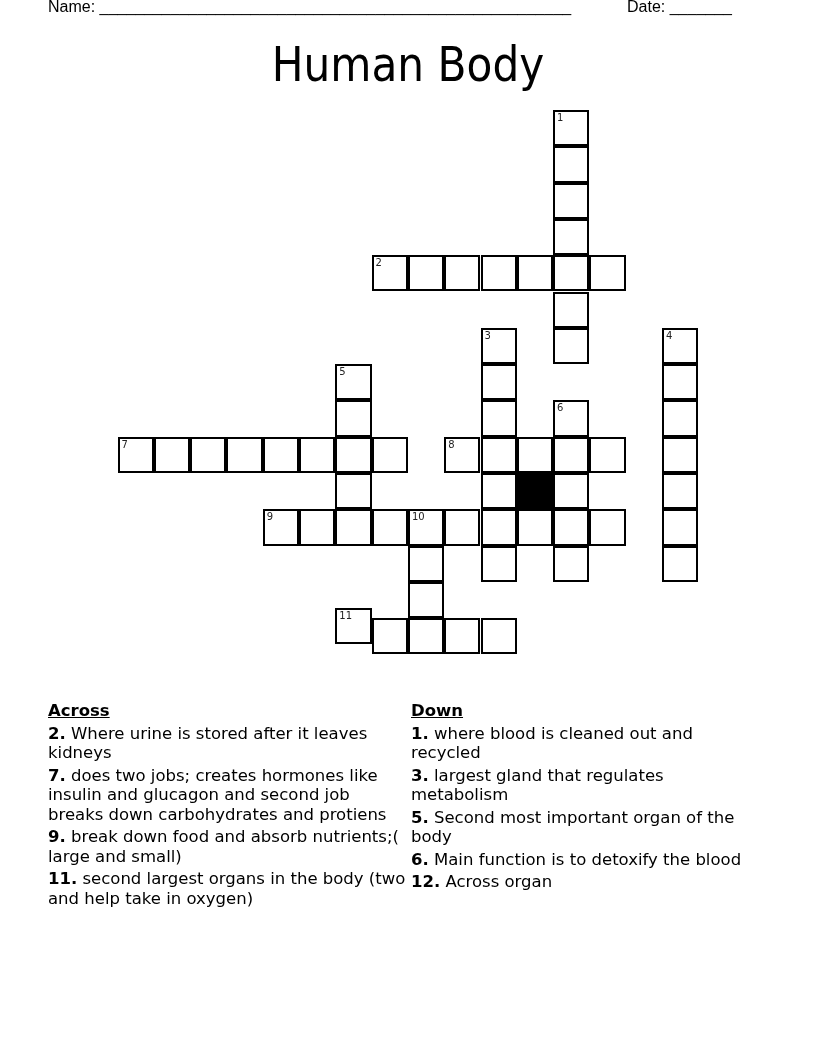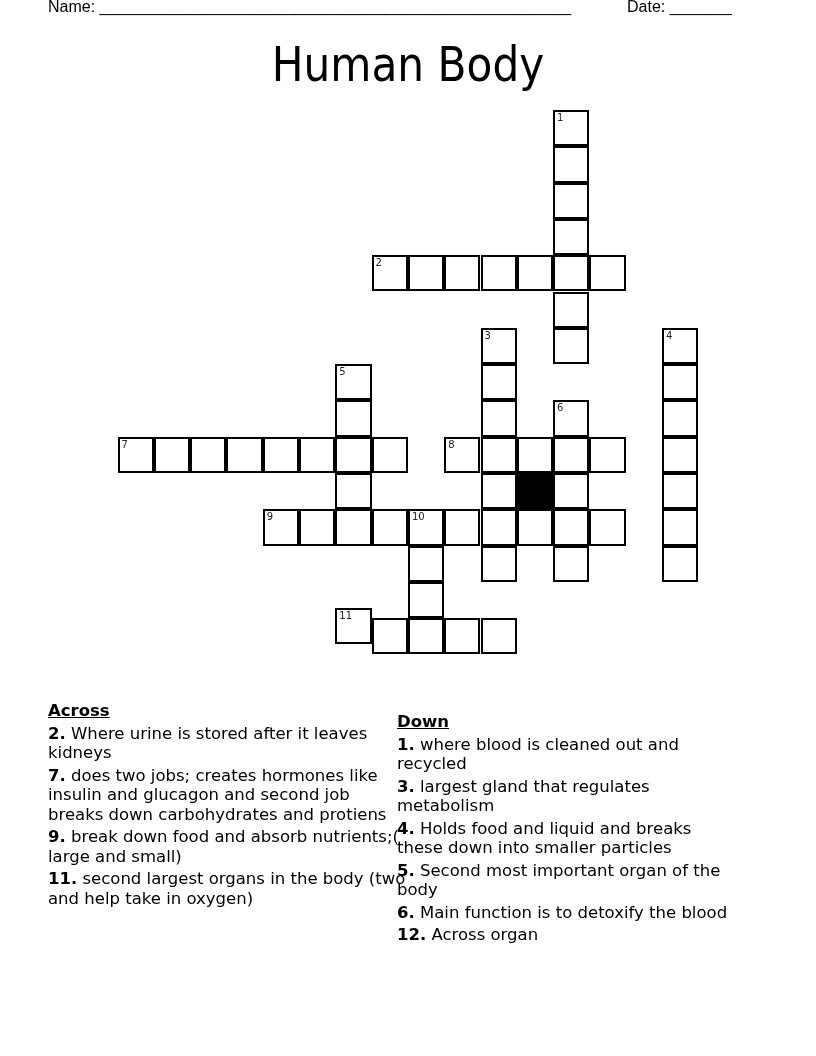--- a/index.html
+++ b/index.html
@@ -8,21 +8,21 @@
     .title { position: absolute; top: 36px; left: 0; width: 816px; text-align: center; font-size: 48px; font-family: "DejaVu Sans", sans-serif; font-weight: normal; letter-spacing: 0px; transform: scaleX(0.88); }
     .grid { position: absolute; left: 0; top: 0; width: 816px; height: 680px; }
     .cell { position: absolute; width: 36.3px; height: 36.3px; box-sizing: border-box; border: 2px solid #000; background: #fff; }
     .cell.black { background: #000; }
     .num { position: absolute; top: 1px; left: 2px; font-size: 10px; font-family: "DejaVu Sans", sans-serif; color: #222; line-height: 10px; }
     .clues { position: absolute; top: 701px; font-family: "DejaVu Sans", sans-serif; font-size: 16.5px; line-height: 19.5px; }
     .clues h3 { margin: 0 0 3px 0; font-size: 16.5px; font-weight: bold; text-decoration: underline; }
     .clue { margin-bottom: 3px; }
     .clue b { font-weight: bold; }
     #across { left: 48px; width: 360px; }
-    #down { left: 397px; width: 340px; margin-top: 11px; }
+    #down { left: 411px; width: 340px; }
   </style>
 </head>
 <body>
 
 <div class="hdr" style="left:48px;">Name: _____________________________________________________</div>
 <div class="hdr" style="left:627px;">Date: _______</div>
 
 <div class="title">Human Body</div>
 
 <div class="grid" id="grid">
@@ -117,17 +117,16 @@
   <div class="clue"><b>2.</b><span> Where urine is stored after it leaves kidneys</span></div>
   <div class="clue"><b>7.</b><span> does two jobs; creates hormones like insulin and glucagon and second job breaks down carbohydrates and protiens</span></div>
   <div class="clue"><b>9.</b><span> break down food and absorb nutrients;( large and small)</span></div>
   <div class="clue"><b>11.</b><span> second largest organs in the body (two and help take in oxygen)</span></div>
 </div>
 
 <div class="clues" id="down">
   <h3>Down</h3>
   <div class="clue"><b>1.</b><span> where blood is cleaned out and recycled</span></div>
   <div class="clue"><b>3.</b><span> largest gland that regulates metabolism</span></div>
-  <div class="clue"><b>4.</b><span> Holds food and liquid and breaks these down into smaller particles</span></div>
   <div class="clue"><b>5.</b><span> Second most important organ of the body</span></div>
   <div class="clue"><b>6.</b><span> Main function is to detoxify the blood</span></div>
   <div class="clue"><b>12.</b><span> Across organ</span></div>
 </div>
 
 </body></html>

